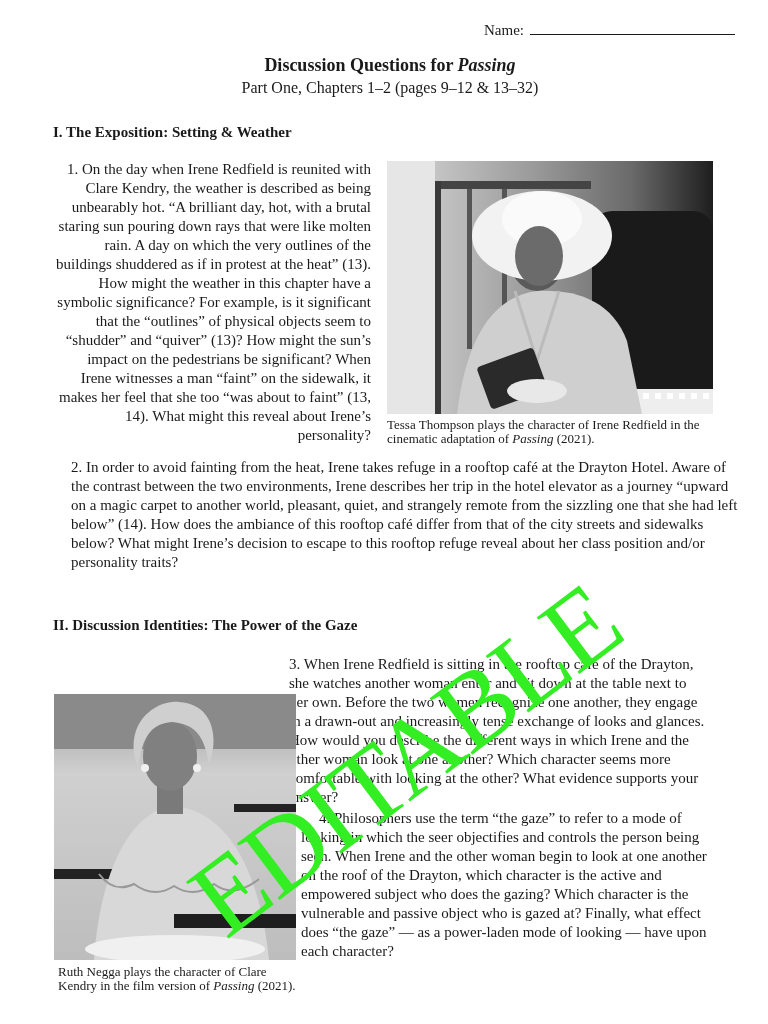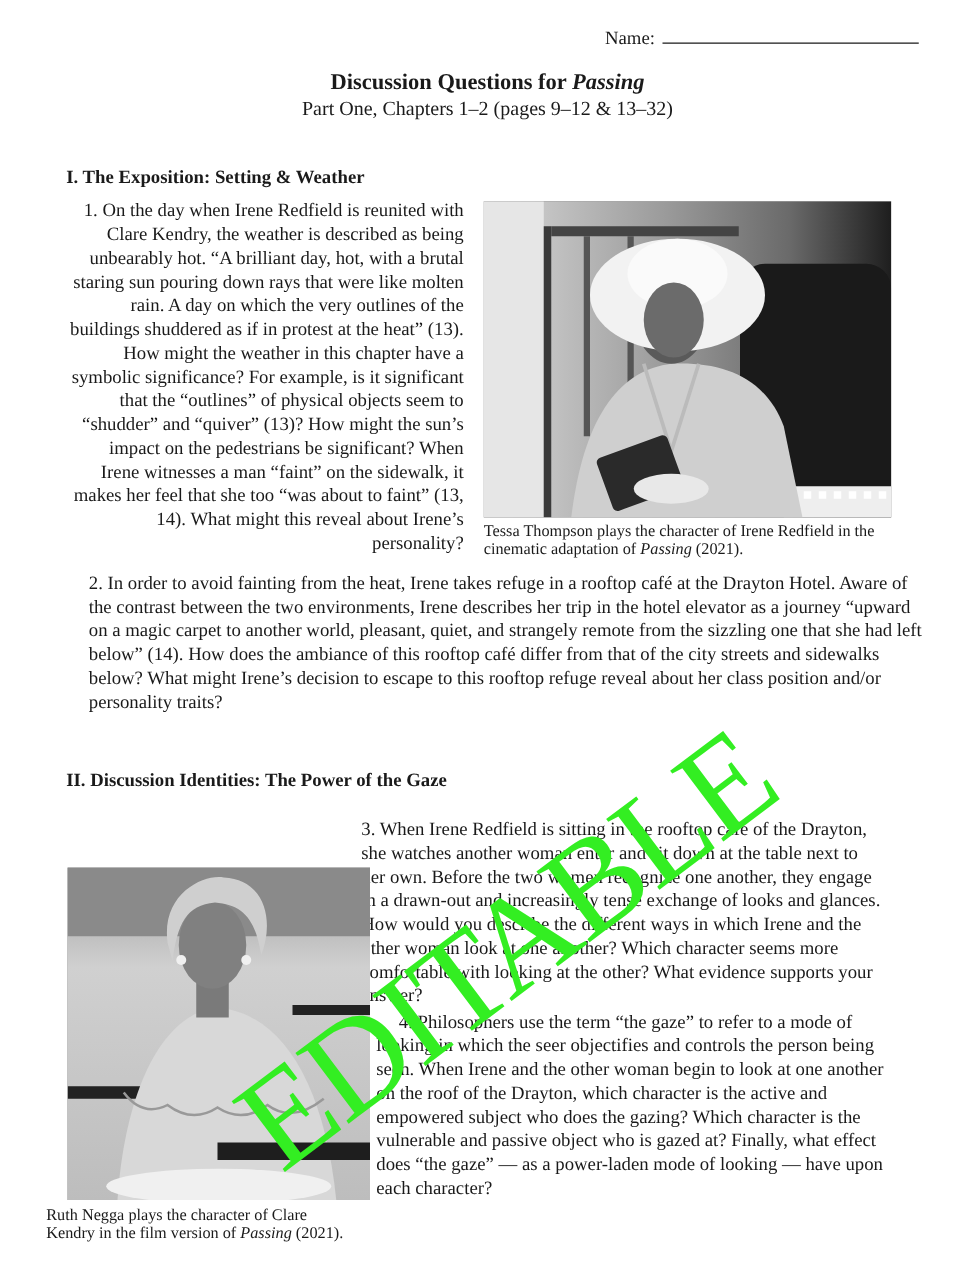--- a/index.html
+++ b/index.html
@@ -80,21 +80,21 @@
 
 <div class="abs name-line">
   <span>Name:</span><span class="blank"></span>
 </div>
 
 <div class="abs title">
   <span>Discussion Questions for </span><i>Passing</i>
 </div>
 <div class="abs subtitle">Part One, Chapters 1–2 (pages 9–12 &amp; 13–32)</div>
 
-<div class="abs section-head" style="left:53px; top:134px;">I. The Exposition: Setting &amp; Weather</div>
+<div class="abs section-head" style="left:53px; top:124px;">I. The Exposition: Setting &amp; Weather</div>
 
 <div class="abs para" style="left:53px; top:160px; width:318px;text-align:right;">
   <span>1.</span>
   <span>On the day when Irene Redfield is reunited with Clare Kendry, the weather is described as being unbearably hot. “A brilliant day, hot, with a brutal staring sun pouring down rays that were like molten rain. A day on which the very outlines of the buildings shuddered as if in protest at the heat” (13). How might the weather in this chapter have a symbolic significance? For example, is it significant that the “outlines” of physical objects seem to “shudder” and “quiver” (13)? How might the sun’s impact on the pedestrians be significant? When Irene witnesses a man “faint” on the sidewalk, it makes her feel that she too “was about to faint” (13, 14). What might this reveal about Irene’s personality?</span>
 </div>
 
 <div class="abs photo" style="left:387px; top:161px; width:326px; height:253px;">
   <svg width="326" height="253" viewBox="0 0 326 253">
     <defs>
       <linearGradient id="bg1" x1="0" y1="0" x2="1" y2="0">
@@ -174,17 +174,17 @@
     <rect x="103" y="85" width="26" height="35" fill="#7a7a7a"></rect>
     <ellipse cx="116" cy="62" rx="27" ry="35" fill="#808080"></ellipse>
     <path d="M80 60 C 75 20, 110 5, 125 8 C 160 10, 165 45, 155 70 C 150 40, 140 30, 118 28 C 95 30, 88 45, 84 75 Z" fill="#cfcfcf"></path>
     <circle cx="91" cy="74" r="4" fill="#f0f0f0"></circle>
     <circle cx="143" cy="74" r="4" fill="#f0f0f0"></circle>
 
     <rect x="120" y="220" width="122" height="14" fill="#1e1e1e"></rect>
     <ellipse cx="121" cy="255" rx="90" ry="14" fill="#f0f0f0"></ellipse>
   </svg>
 </div>
-<div class="abs caption" style="left:37px; top:965px; width:250px;">
+<div class="abs caption" style="left:58px; top:965px; width:250px;">
   <span>Ruth Negga plays the character of Clare Kendry in the film version of </span><i>Passing</i><span> (2021).</span>
 </div>
 
 <div class="abs watermark">EDITABLE</div>
 
 </body></html>

